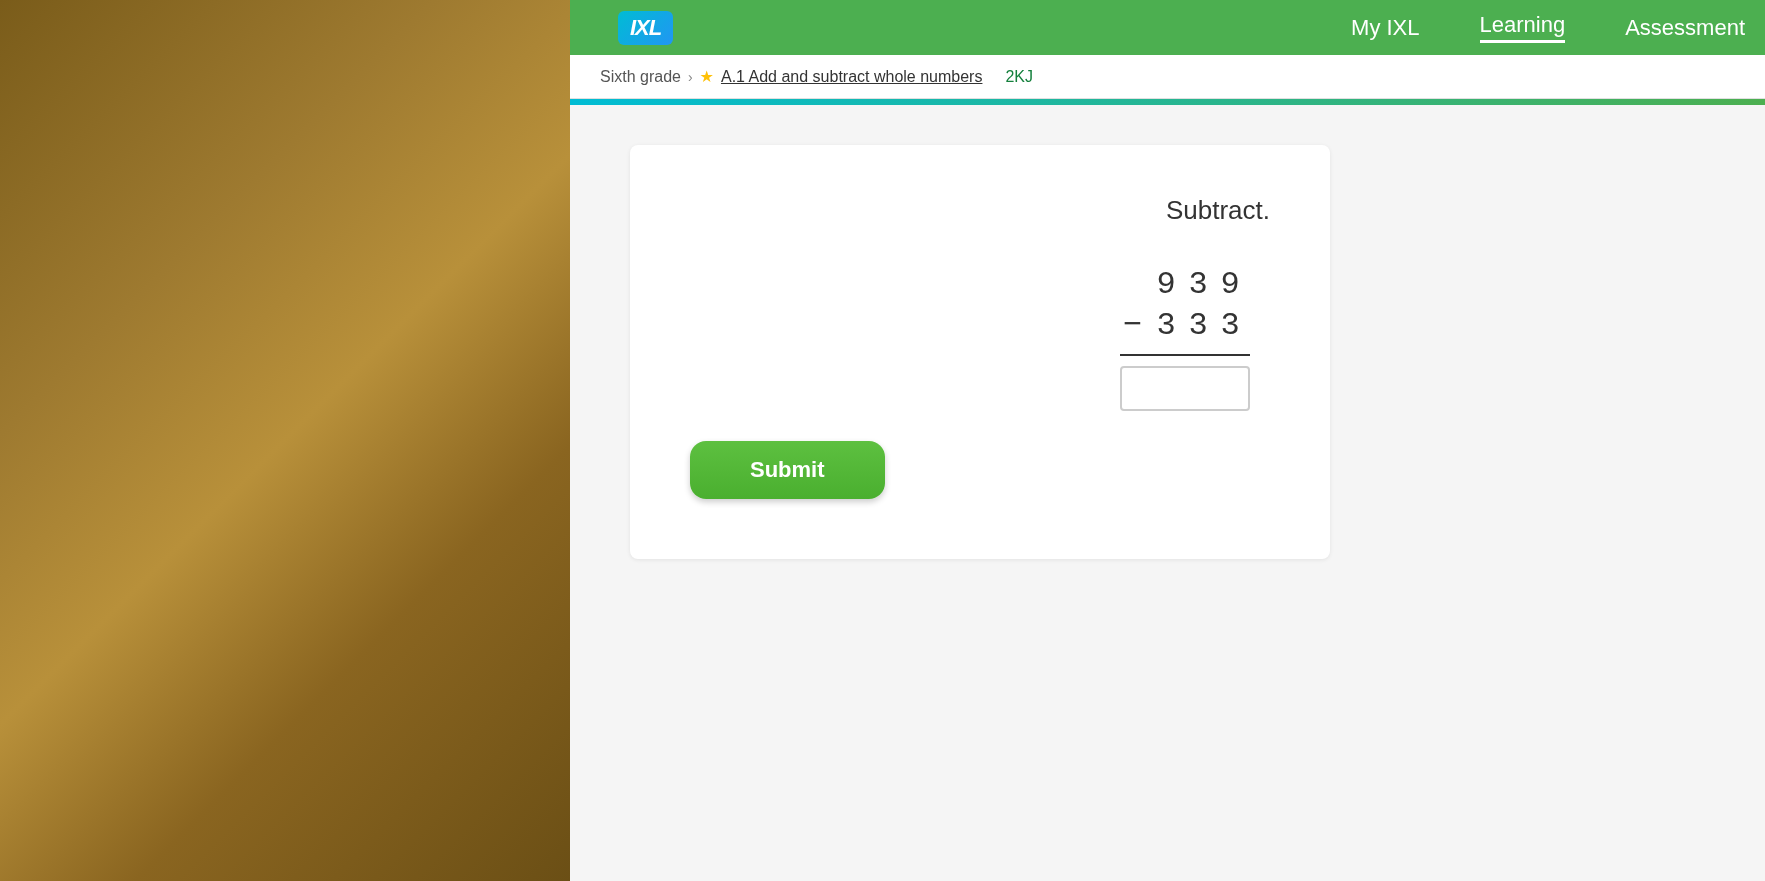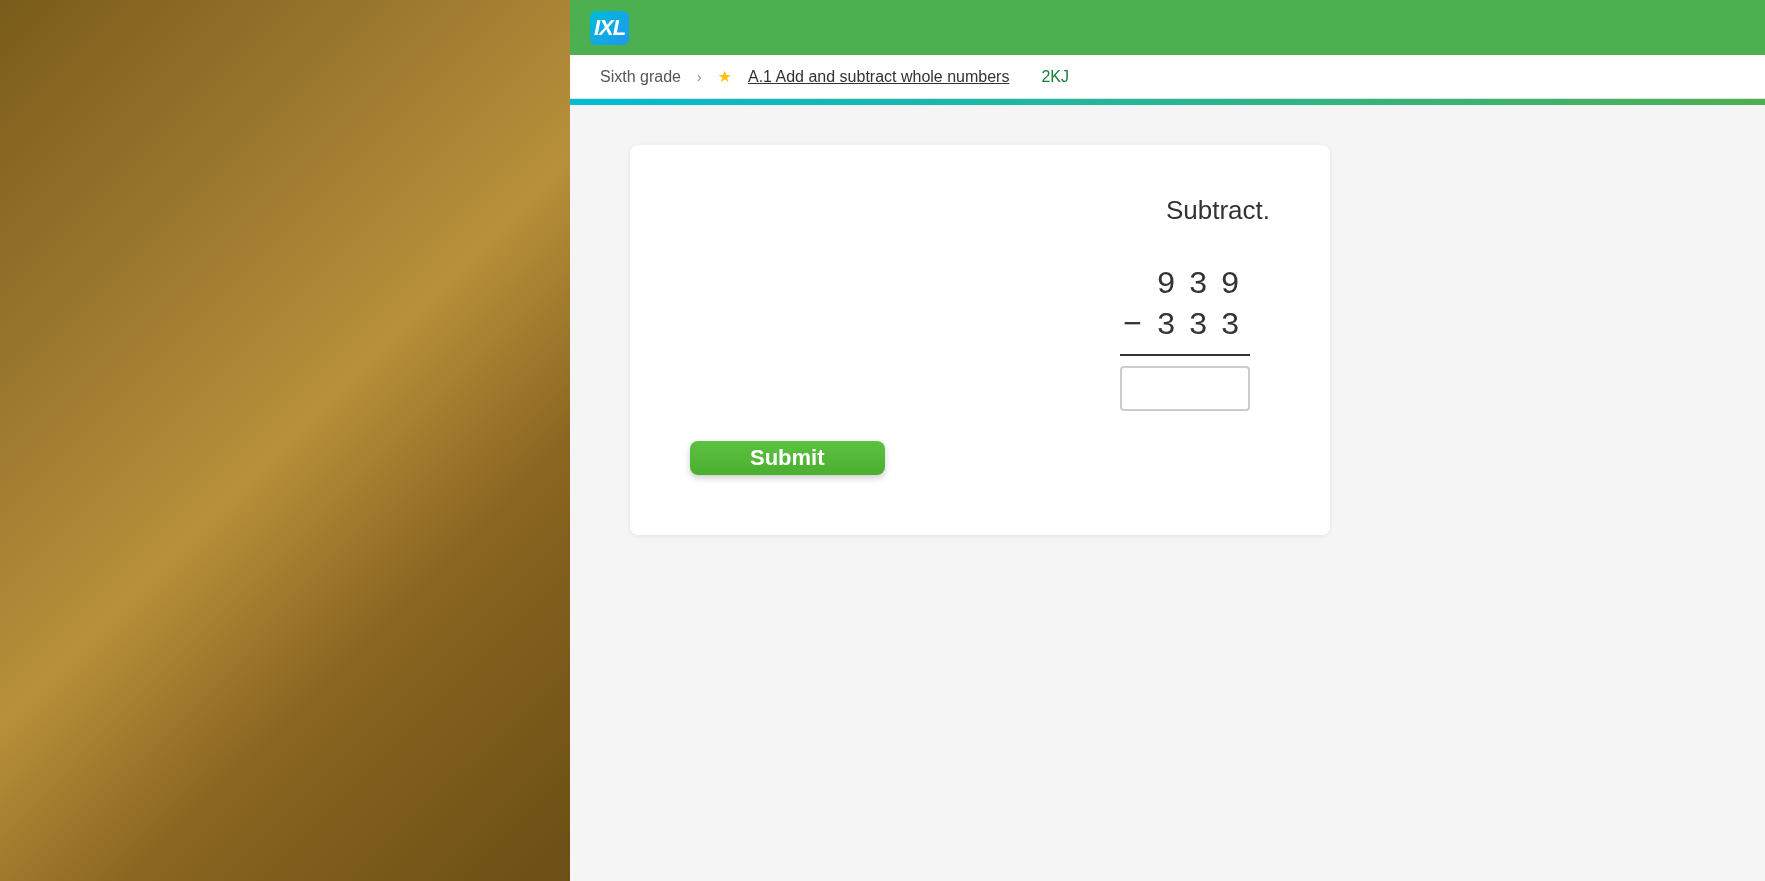--- a/index.html
+++ b/index.html
@@ -41,27 +41,28 @@
       position: relative;
     }
 
     .logo-area {
       display: flex;
       align-items: center;
     }
 
     .logo-box {
       background: linear-gradient(135deg, #00BCD4, #2196F3);
-      padding: 4px 4px;
+      padding: 4px 12px;
       border-radius: 6px;
       font-weight: 900;
       font-size: 22px;
       color: white;
       font-style: italic;
       letter-spacing: -1px;
+      margin-left: 28px;
     }
 
     .nav-links {
       display: flex;
       gap: 60px;
       margin-left: auto;
       align-items: center;
     }
 
     .nav-link {
@@ -76,21 +77,21 @@
       border-bottom: 3px solid white;
       padding-bottom: 2px;
     }
 
     
     .breadcrumb-bar {
       background: white;
       padding: 12px 30px;
       display: flex;
       align-items: center;
-      gap: 16px;
+      gap: 7px;
       font-size: 16px;
       border-bottom: 1px solid #e0e0e0;
     }
 
     .breadcrumb-grade {
       color: #555;
       font-size: 16px;
     }
 
     .breadcrumb-chevron {
@@ -206,22 +207,22 @@
       color: #999;
       outline: none;
       background: white;
     }
 
     
     .submit-btn {
       background: linear-gradient(to bottom, #5DC040, #4AAF2F);
       color: white;
       border: none;
-      border-radius: 8px;
-      padding: 4px 60px;
+      border-radius: 16px;
+      padding: 16px 60px;
       font-size: 22px;
       font-weight: 600;
       cursor: pointer;
       margin-top: 30px;
       display: block;
       box-shadow: 0 3px 6px rgba(0,0,0,0.2);
     }
 
     
     .digit {
@@ -233,20 +234,25 @@
 </head>
 <body>
 
 <div class="left-panel"></div>
 
 <div class="right-panel">
 
   <div class="nav-bar">
     <div class="logo-area">
       <div class="logo-box">IXL</div>
+    </div>
+    <div class="nav-links">
+      <a class="nav-link">My IXL</a>
+      <a class="nav-link active">Learning</a>
+      <a class="nav-link">Assessment</a>
     </div>
   </div>
 
   <div class="breadcrumb-bar">
     <span class="breadcrumb-grade">Sixth grade</span>
     <span class="breadcrumb-chevron">›</span>
     <span class="breadcrumb-star">★</span>
     <span class="breadcrumb-skill">A.1 Add and subtract whole numbers</span>
     <span class="breadcrumb-code">2KJ</span>
   </div>

